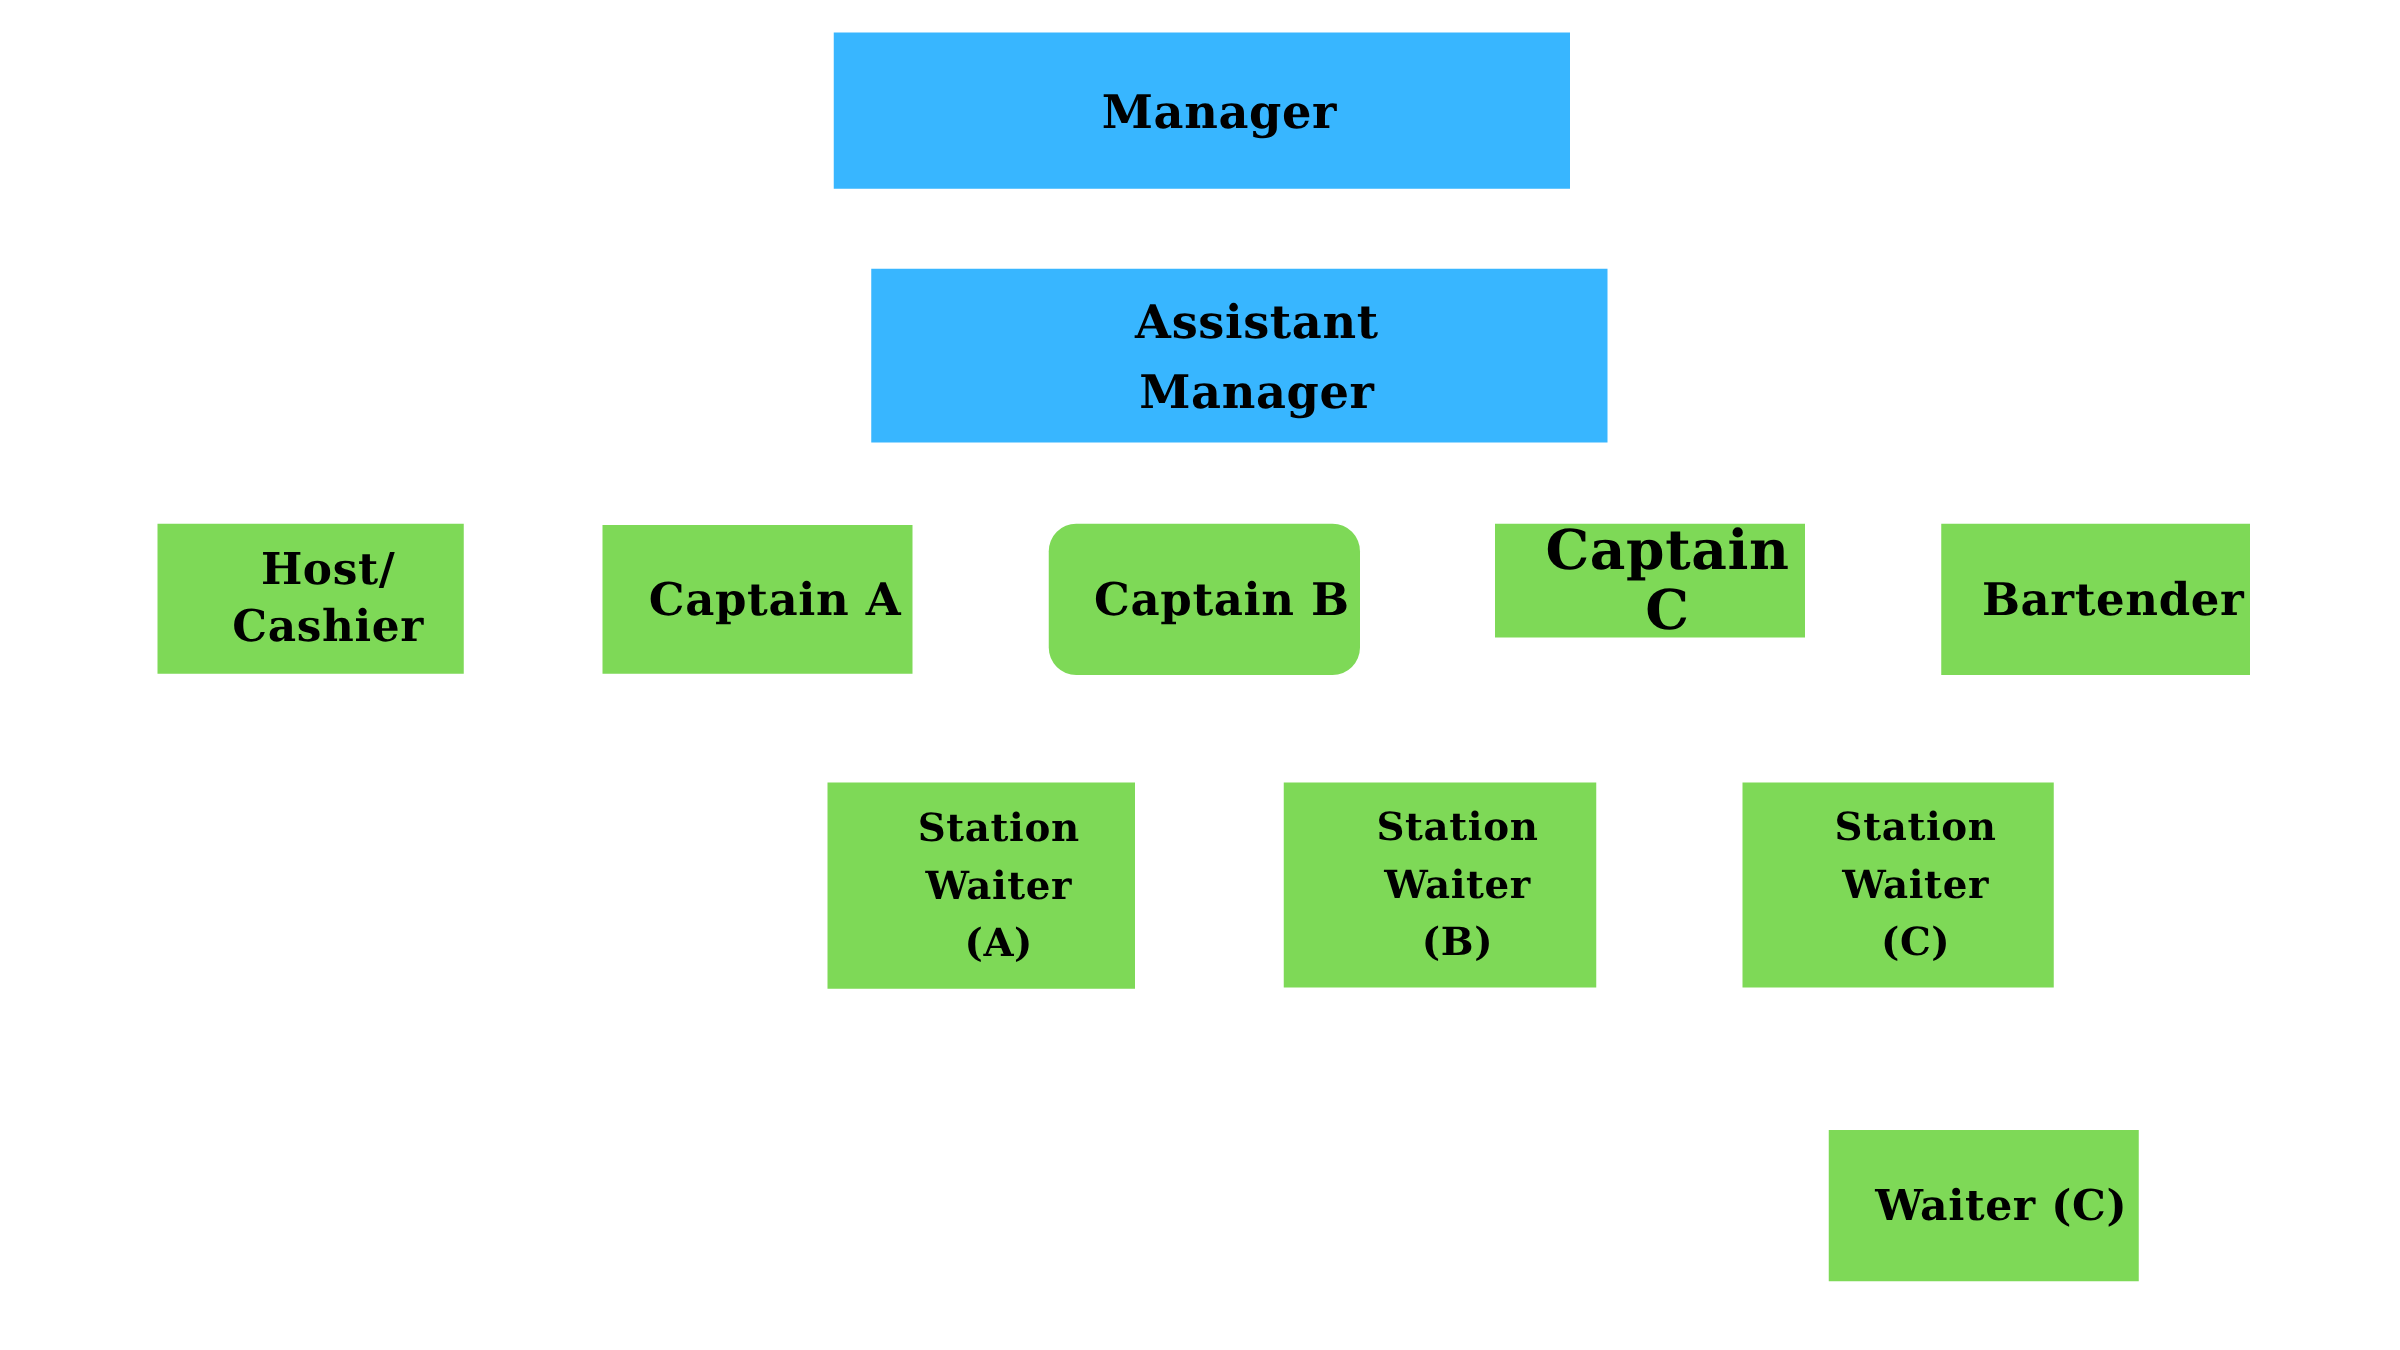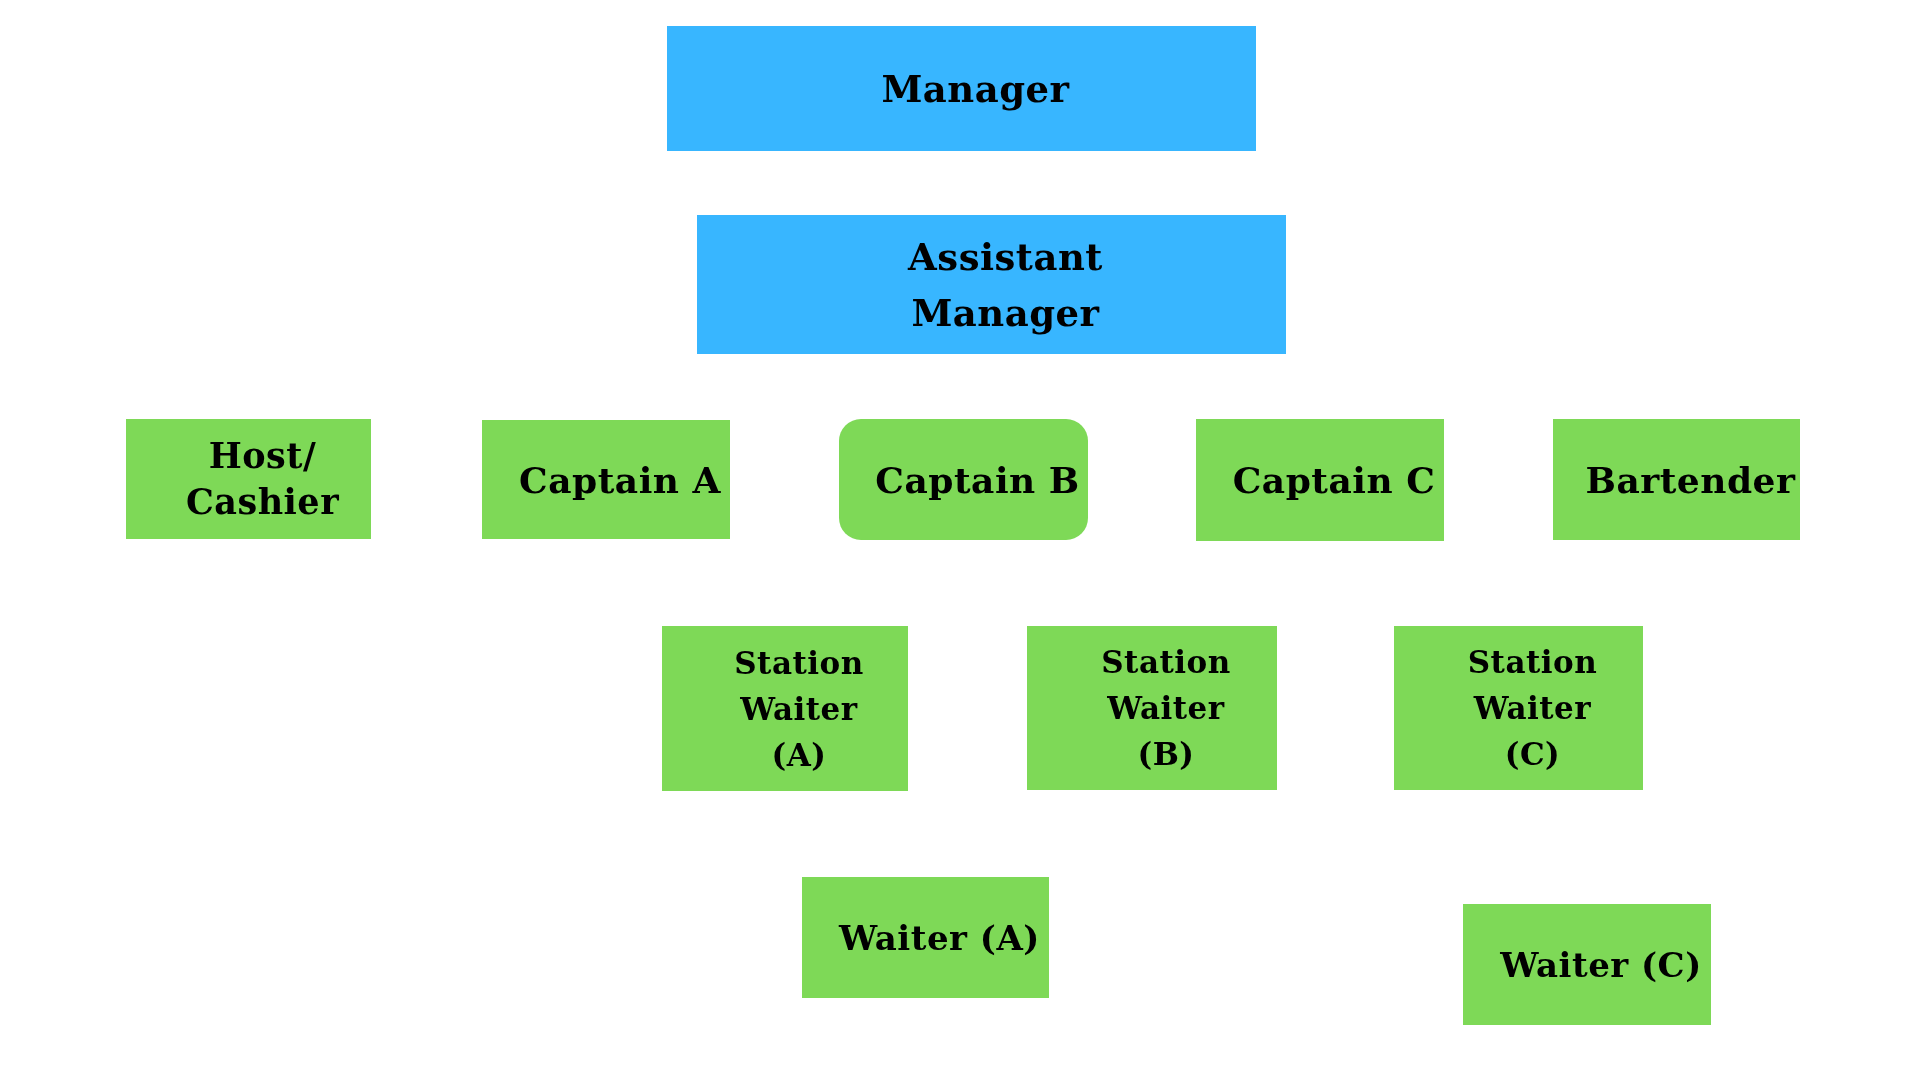--- a/index.html
+++ b/index.html
@@ -41,40 +41,37 @@
     <div class="node" style="left: 126px; top: 419px; width: 245px; height: 120px; background: rgb(126, 217, 87); font-size: 35px; line-height: 46px;">
       <span class="node-label">Host/
 Cashier</span>
     </div>
     <div class="node" style="left: 482px; top: 420px; width: 248px; height: 119px; background: rgb(126, 217, 87); font-size: 36px; line-height: 48px;">
       <span class="node-label">Captain A</span>
     </div>
     <div class="node" style="left: 839px; top: 419px; width: 249px; height: 121px; background: rgb(126, 217, 87); font-size: 36px; line-height: 48px; border-radius: 22px;">
       <span class="node-label">Captain B</span>
     </div>
-    <div class="node" style="left: 1196px; top: 419px; width: 248px; height: 122px; background: rgb(126, 217, 87); font-size: 36px; line-height: 48px;">
+    <div class="node" style="left: 1196px; top: 419px; width: 248px; height: 91px; background: rgb(126, 217, 87); font-size: 44px; line-height: 48px;">
       <span class="node-label">Captain C</span>
     </div>
     <div class="node" style="left: 1553px; top: 419px; width: 247px; height: 121px; background: rgb(126, 217, 87); font-size: 36px; line-height: 48px;">
       <span class="node-label">Bartender</span>
     </div>
     <div class="node" style="left: 662px; top: 626px; width: 246px; height: 165px; background: rgb(126, 217, 87); font-size: 31px; line-height: 46px;">
       <span class="node-label">Station
 Waiter
 (A)</span>
     </div>
     <div class="node" style="left: 1027px; top: 626px; width: 250px; height: 164px; background: rgb(126, 217, 87); font-size: 31px; line-height: 46px;">
       <span class="node-label">Station
 Waiter
 (B)</span>
     </div>
     <div class="node" style="left: 1394px; top: 626px; width: 249px; height: 164px; background: rgb(126, 217, 87); font-size: 31px; line-height: 46px;">
       <span class="node-label">Station
 Waiter
 (C)</span>
     </div>
-    <div class="node" style="left: 802px; top: 877px; width: 247px; height: 121px; background: rgb(126, 217, 87); font-size: 34px; line-height: 46px;">
-      <span class="node-label">Waiter (A)</span>
-    </div>
     <div class="node" style="left: 1463px; top: 877px; width: 248px; height: 121px; background: rgb(126, 217, 87); font-size: 34px; line-height: 46px; margin-top: 27px;">
       <span class="node-label">Waiter (C)</span>
     </div>
   </div>
 
 </body></html>

